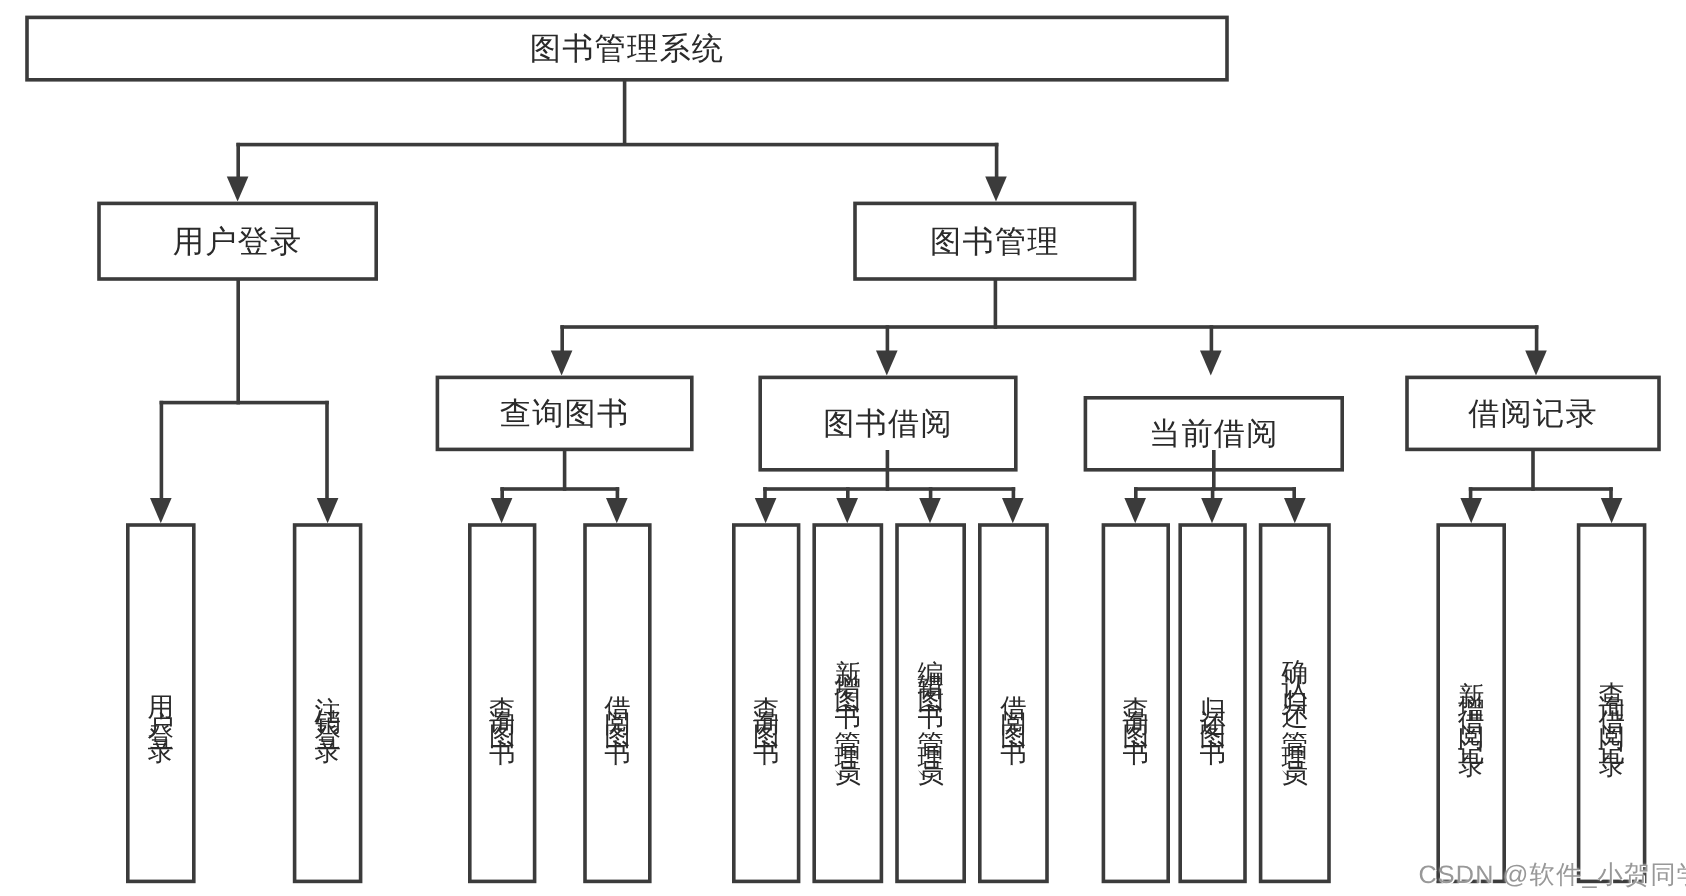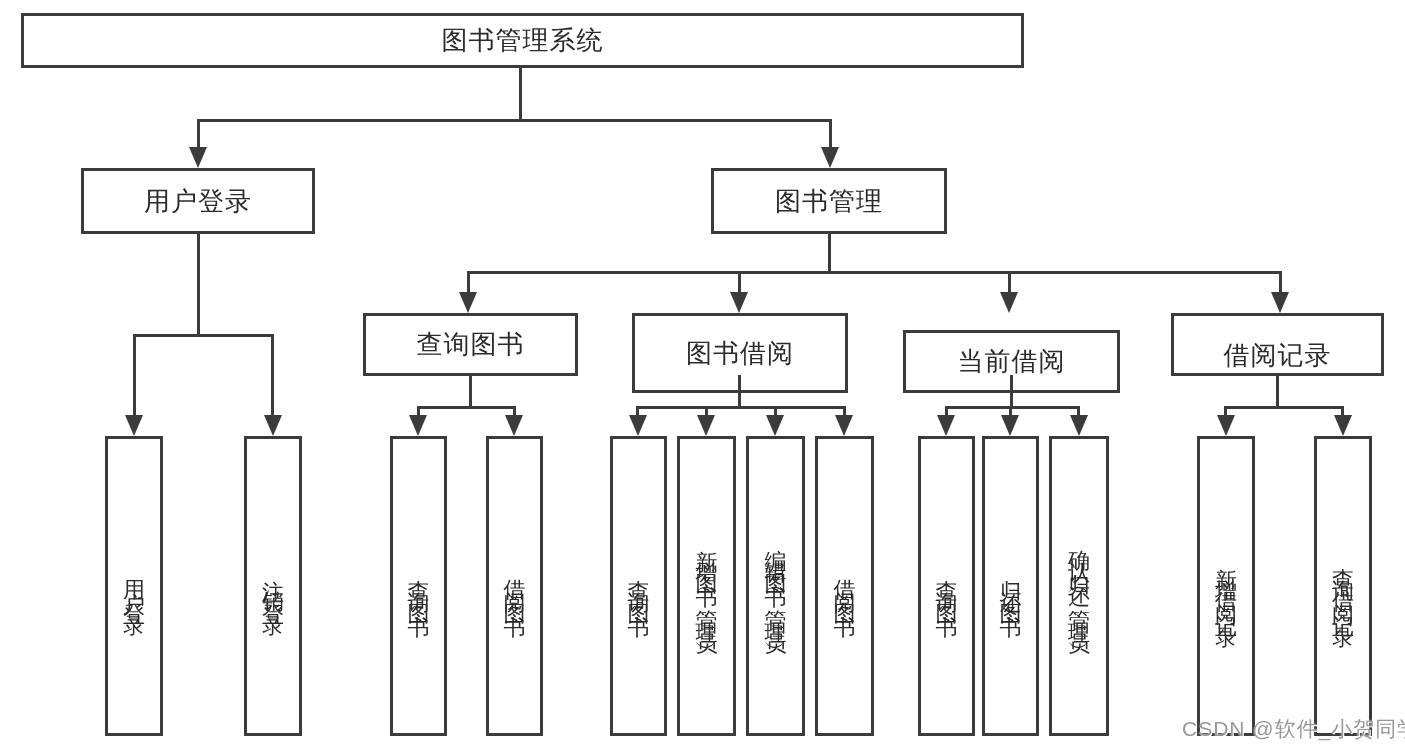--- a/index.html
+++ b/index.html
@@ -87,21 +87,21 @@
 
   <div class="box" style="left:363px;top:313px;width:215px;height:63px;">
     <span class="hlabel">查询图书</span>
   </div>
   <div class="box" style="left:632px;top:313px;width:216px;height:80px;">
     <span class="hlabel">图书借阅</span>
   </div>
   <div class="box" style="left:903px;top:330px;width:217px;height:63px;">
     <span class="hlabel">当前借阅</span>
   </div>
-  <div class="box" style="left:1171px;top:313px;width:213px;height:63px;align-items:flex-end;">
+  <div class="box" style="left:1171px;top:313px;width:213px;height:63px;">
     <span class="hlabel">借阅记录</span>
   </div>
 
   <div class="vline" style="left:469px;top:375px;height:34px;"></div>
   <div class="hline" style="left:417px;top:406px;width:99px;"></div>
   <div class="vline" style="left:417px;top:406px;height:13px;"></div>
   <div class="arrow" style="left:409px;top:415px;"></div>
   <div class="vline" style="left:513px;top:406px;height:13px;"></div>
   <div class="arrow" style="left:505px;top:415px;"></div>
 

